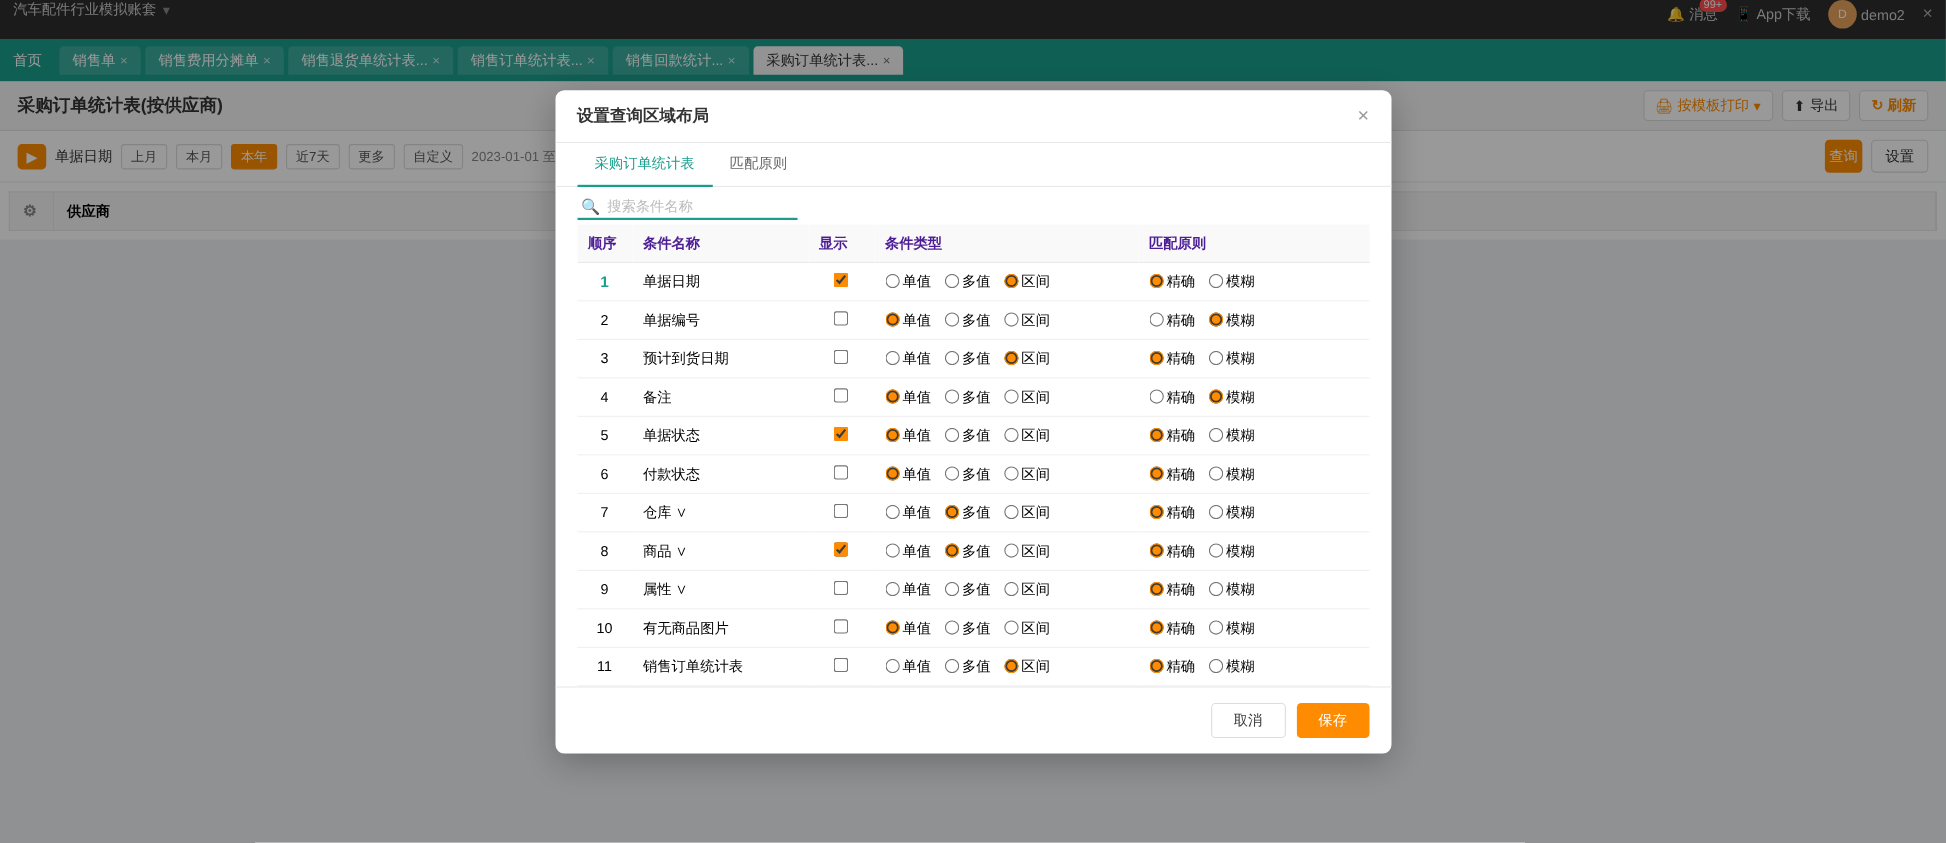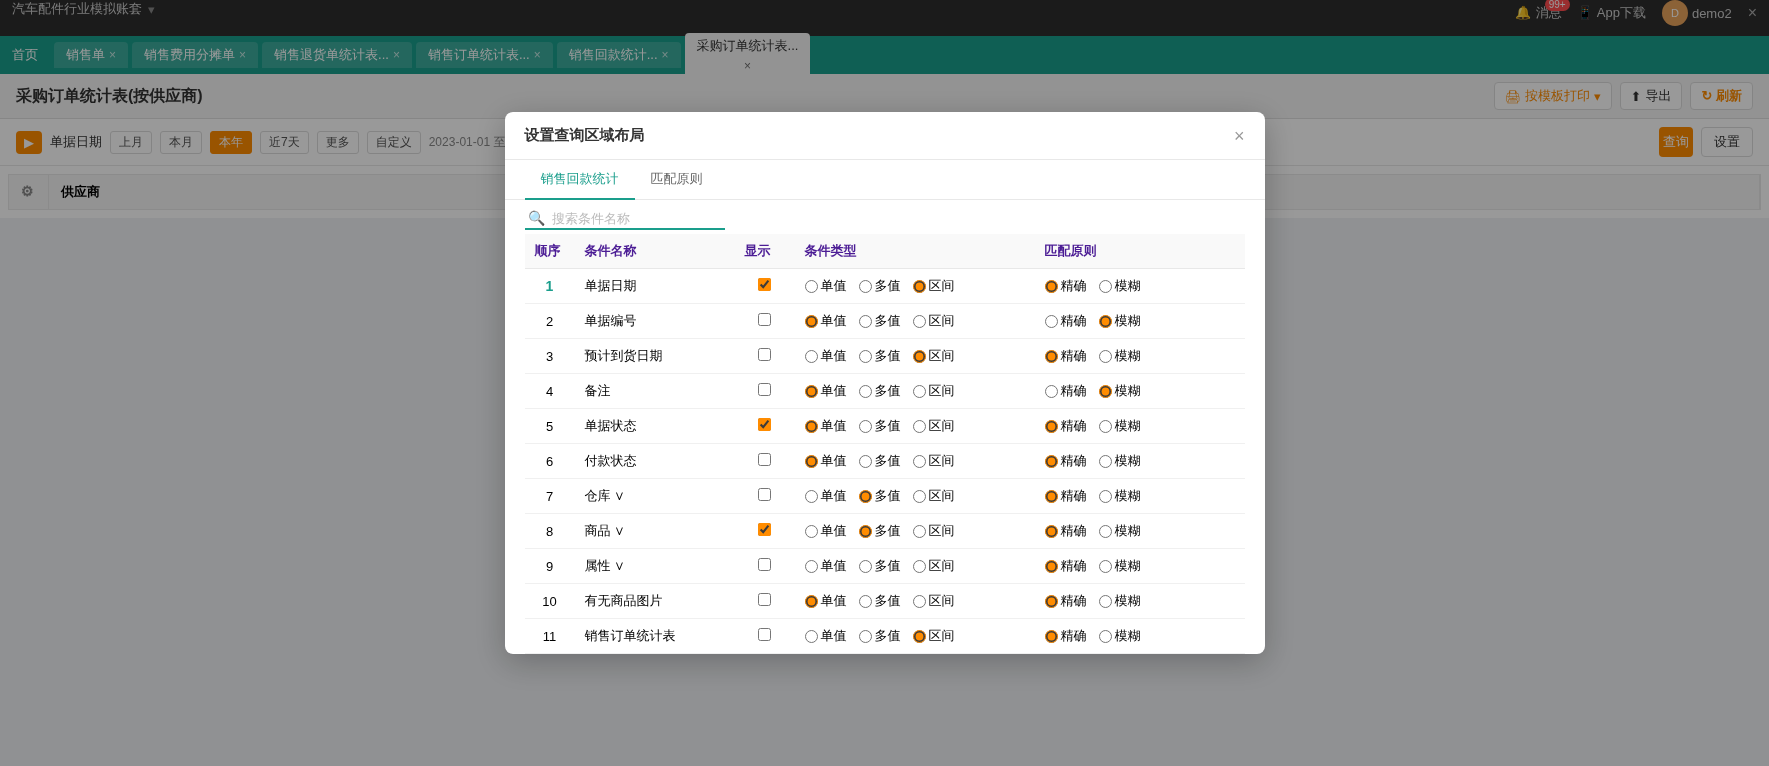--- a/index.html
+++ b/index.html
@@ -56,21 +56,20 @@
       font-size: 13px;
       cursor: pointer;
       display: flex;
       align-items: center;
       gap: 4px;
       white-space: nowrap;
     }
     .tab-item.active {
       background: #f5f5f5;
       color: #333;
-      flex-direction: column;
     }
     .tab-close { font-size: 12px; opacity: 0.7; }
     .tab-home { background: transparent; }
 
     
     .page-header {
       background: #f5f5f5;
       padding: 8px 16px;
       display: flex;
       align-items: center;
@@ -460,21 +459,21 @@
 <div class="overlay">
   <div class="modal">
 
     <div class="modal-header">
       <span class="modal-title">设置查询区域布局</span>
       <button class="modal-close">×</button>
     </div>
 
     <div class="modal-tabs">
       <div class="modal-tab active">
-        <span>销售回款统计</span>
+        <span>采购订单统计表</span>
       </div>
       <div class="modal-tab">
         <span>匹配原则</span>
       </div>
     </div>
 
     <div class="search-wrap">
       <div class="search-inner">
         <span class="search-icon-char">🔍</span>
         <input type="text" class="search-input" placeholder="搜索条件名称" style="">
@@ -865,14 +864,18 @@
                       <span>模糊</span>
                     </label>
                   </div>
                 </td>
               </tr>
             </tbody>
         </table>
       </div>
     </div>
 
+    <div class="modal-footer">
+      <button class="btn-cancel">取消</button>
+      <button class="btn-save">保存</button>
+    </div>
   </div>
 </div>
 
 </body></html>

